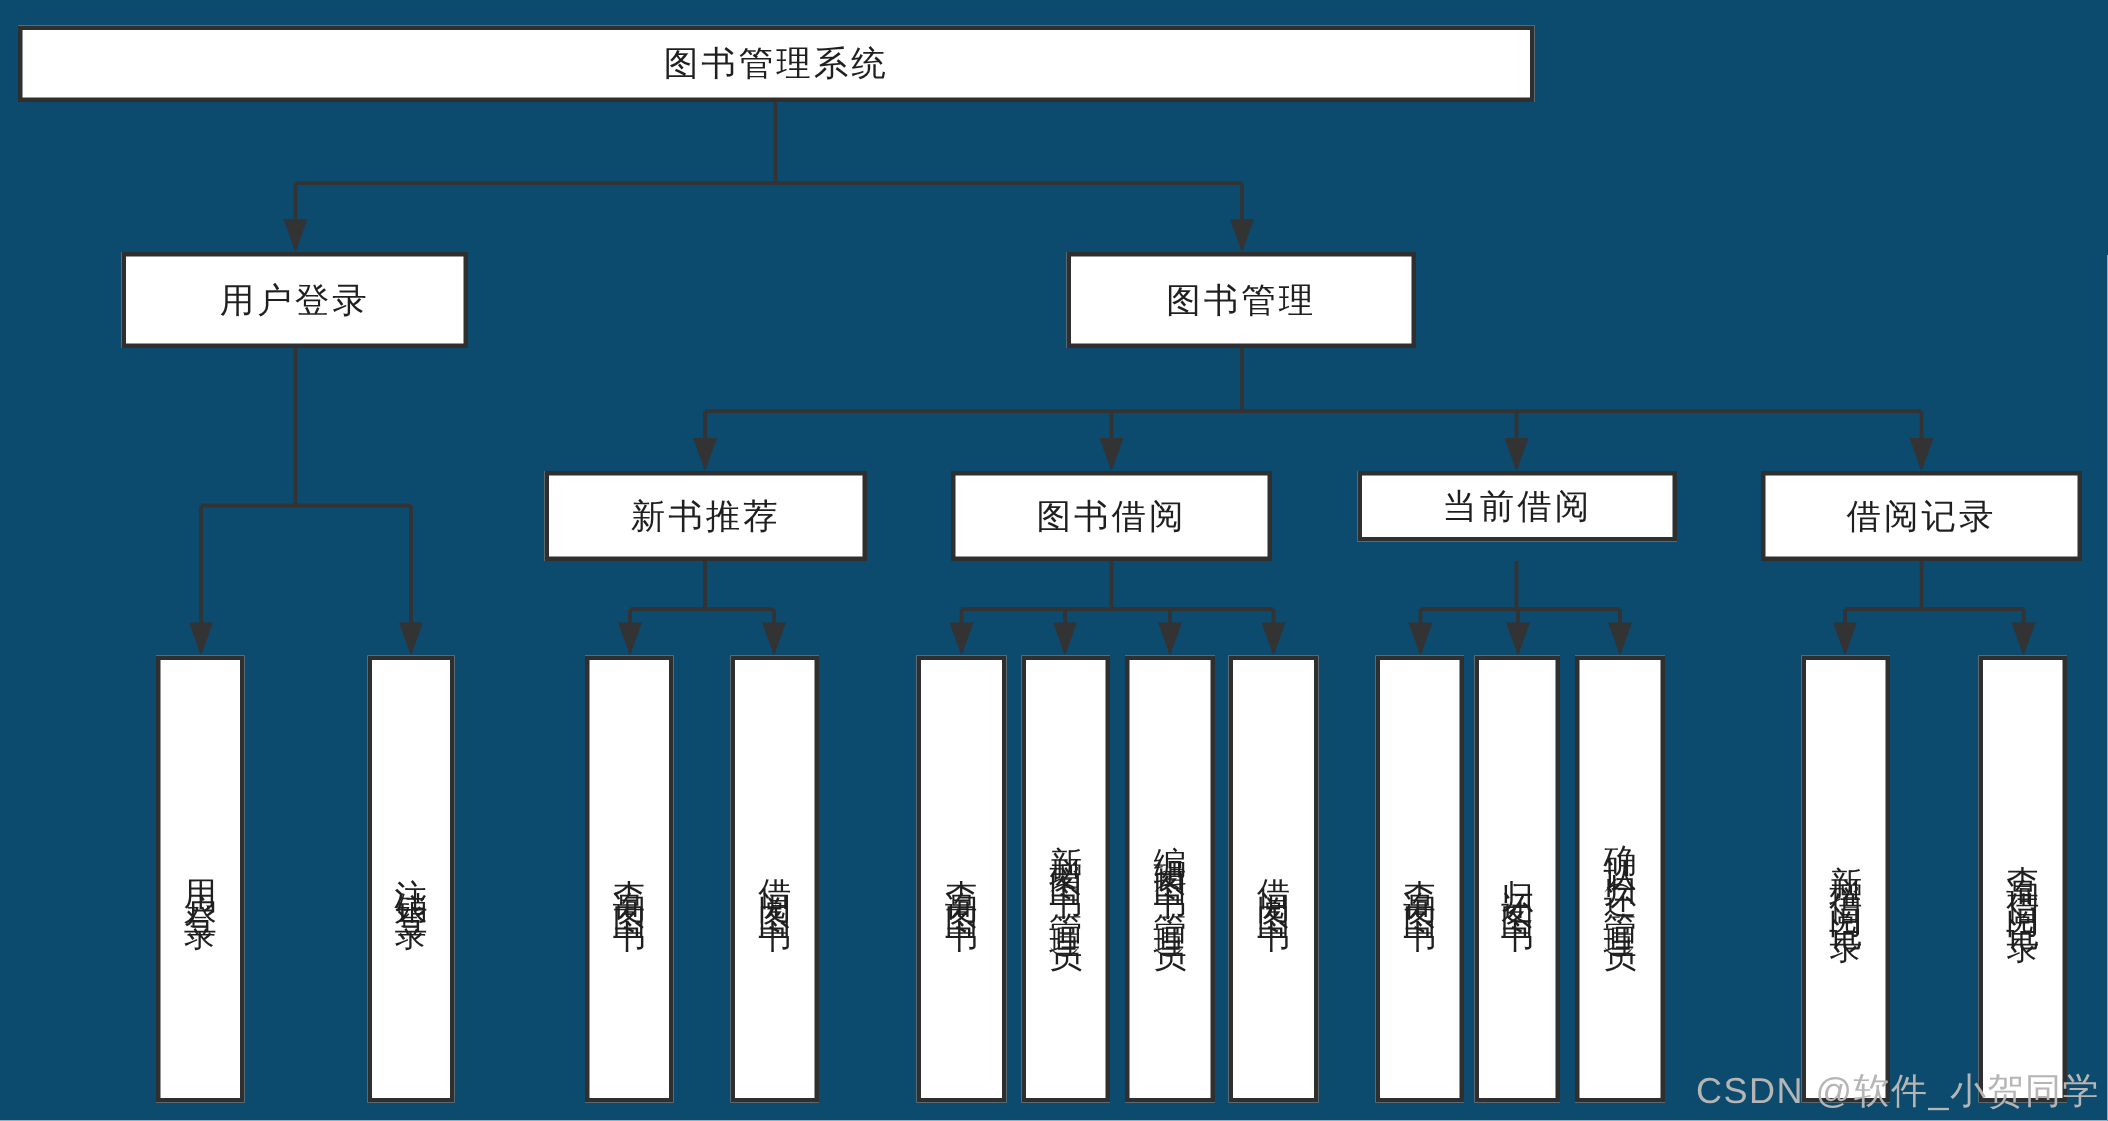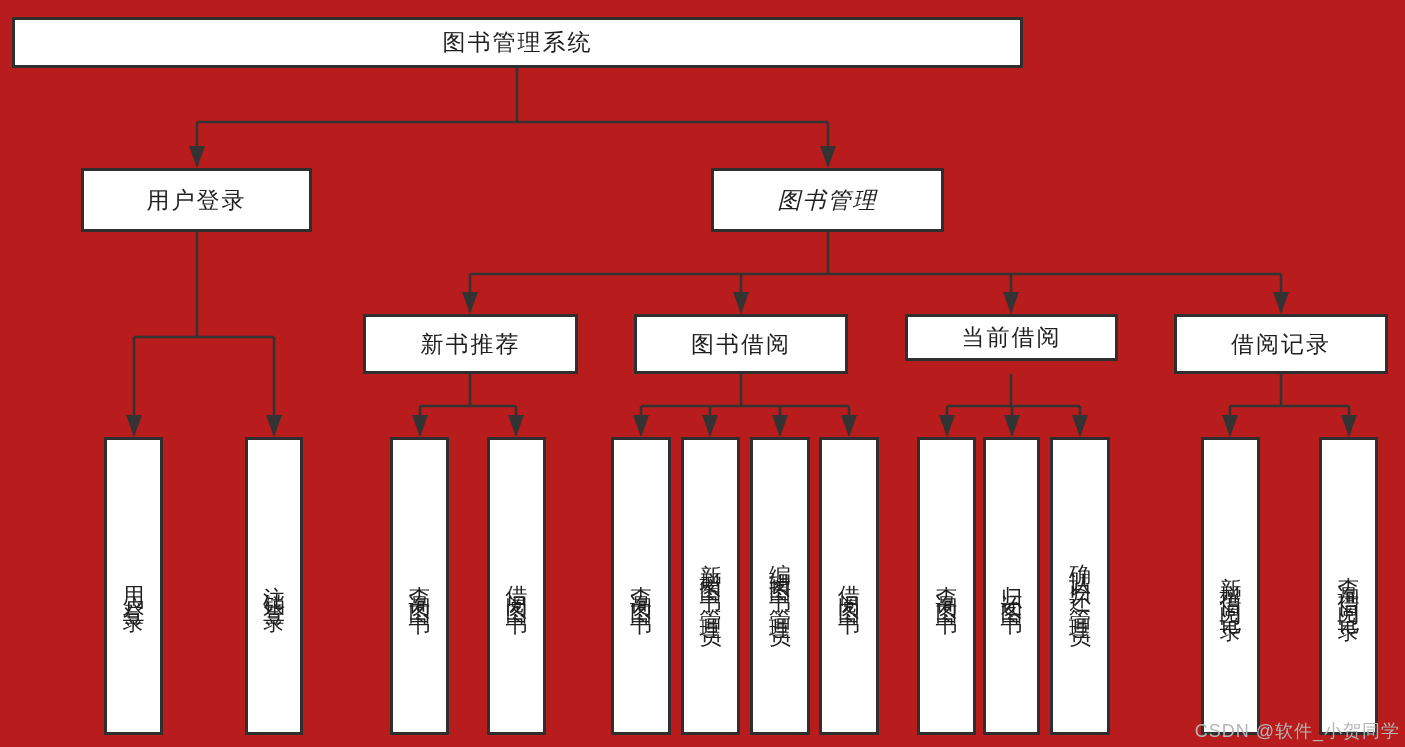--- a/index.html
+++ b/index.html
@@ -1,36 +1,36 @@
 <!DOCTYPE html>
 <html style="--line: #333333; --box-border: #2f2f2f; --box-bg: #ffffff; --text: #1f1f1f; --watermark: #b5b5b5;"><head>
 <meta charset="utf-8">
 <style>
   html,body{margin:0;padding:0;background:#ffffff;}
   .stage{
-    position:relative;width:1405px;height:747px;background:#b91c1c;
+    position:relative;width:1405px;height:747px;background:#0c4a6e;
     font-family:"Liberation Sans","DejaVu Sans",sans-serif;overflow:hidden;
   }
   svg.connectors{position:absolute;left:0;top:0;width:1405px;height:747px;}
   .connectors line{stroke:var(--line,#333333);stroke-width:2.5px;}
   .connectors polygon{fill:var(--line,#333333);}
   .box{
     position:absolute;background:var(--box-bg,#ffffff);
     border:3px solid var(--box-border,#2f2f2f);box-sizing:border-box;
     display:flex;align-items:center;justify-content:center;
     color:var(--text,#1f1f1f);
   }
   .hbox .lbl{font-size:23px;letter-spacing:2px;white-space:nowrap;}
   .vbox .lbl{
     writing-mode:vertical-rl;text-orientation:mixed;
     font-size:22px;letter-spacing:9px;line-height:1;
   }
   .watermark{
     position:absolute;right:5px;bottom:4px;z-index:5;
-    font-size:18px;letter-spacing:1px;color:var(--watermark,#b5b5b5);
+    font-size:24px;letter-spacing:1px;color:var(--watermark,#b5b5b5);
     white-space:nowrap;
   }
 </style>
 </head>
 <body>
 
 <div class="stage">
 
   <svg class="connectors" viewBox="0 0 1405 747">
 
@@ -108,21 +108,21 @@
     </g>
   </svg>
 
   <div class="box hbox" style="left:12px;top:17px;width:1011px;height:51px;">
     <span class="lbl">图书管理系统</span>
   </div>
 
   <div class="box hbox" style="left:81px;top:168px;width:231px;height:64px;">
     <span class="lbl">用户登录</span>
   </div>
-  <div class="box hbox" style="left:711px;top:168px;width:233px;height:64px;font-style:italic;">
+  <div class="box hbox" style="left:711px;top:168px;width:233px;height:64px;">
     <span class="lbl">图书管理</span>
   </div>
 
   <div class="box hbox" style="left:363px;top:314px;width:215px;height:60px;">
     <span class="lbl">新书推荐</span>
   </div>
   <div class="box hbox" style="left:634px;top:314px;width:214px;height:60px;">
     <span class="lbl">图书借阅</span>
   </div>
   <div class="box hbox" style="left:905px;top:314px;width:213px;height:47px;">

